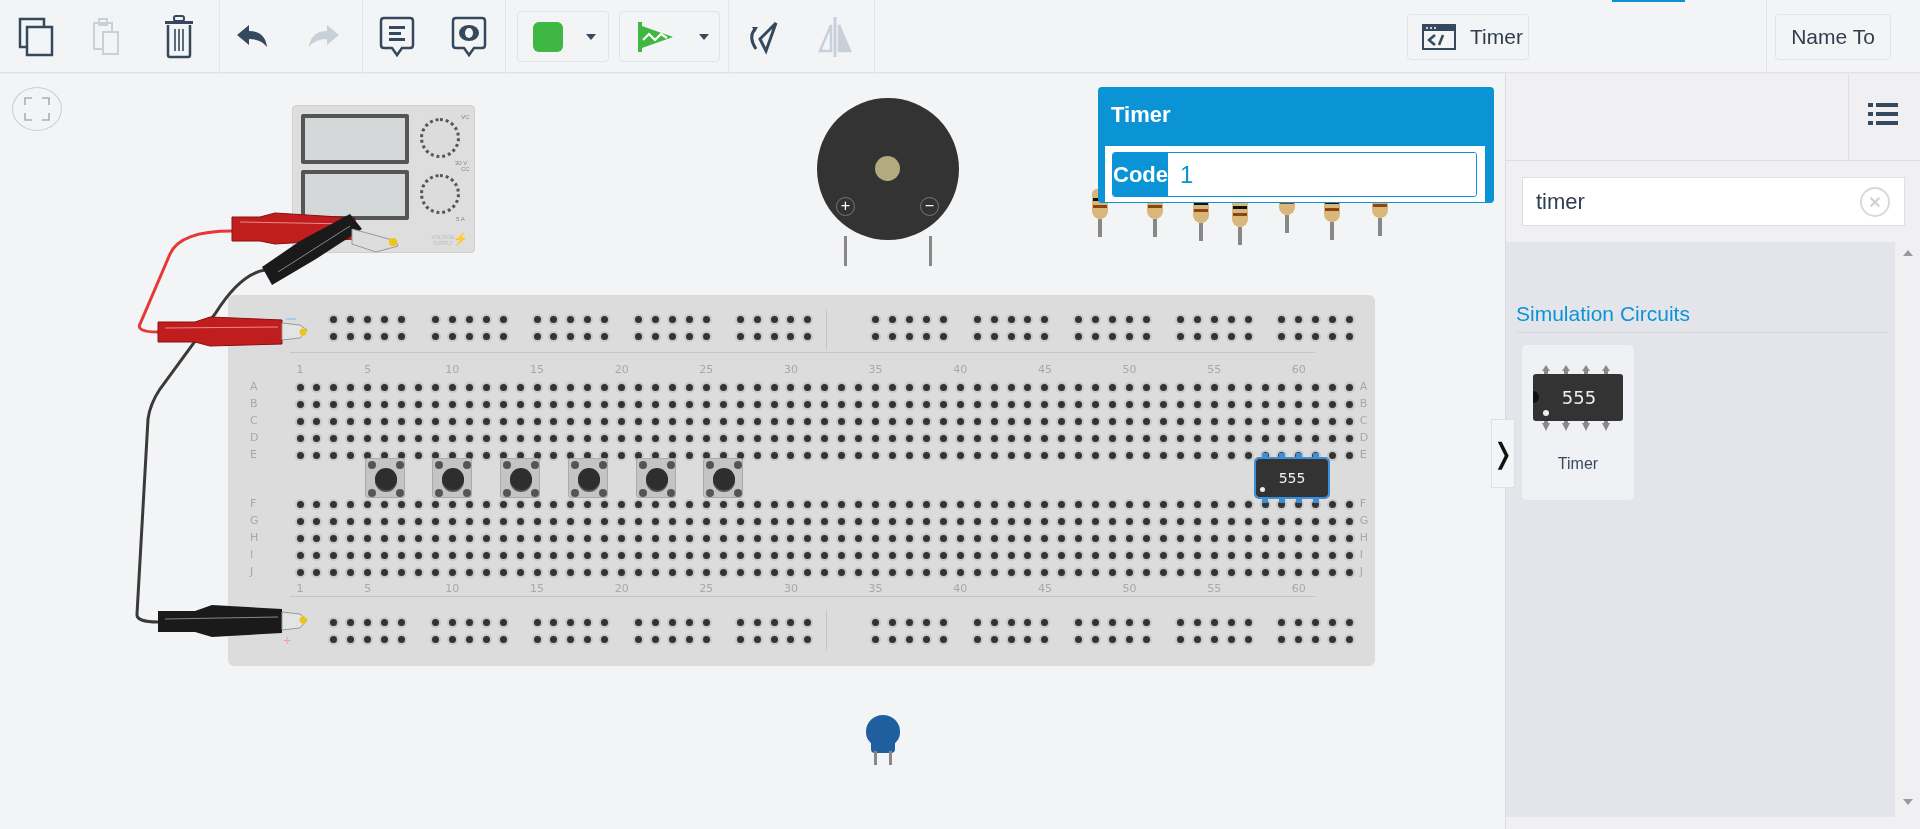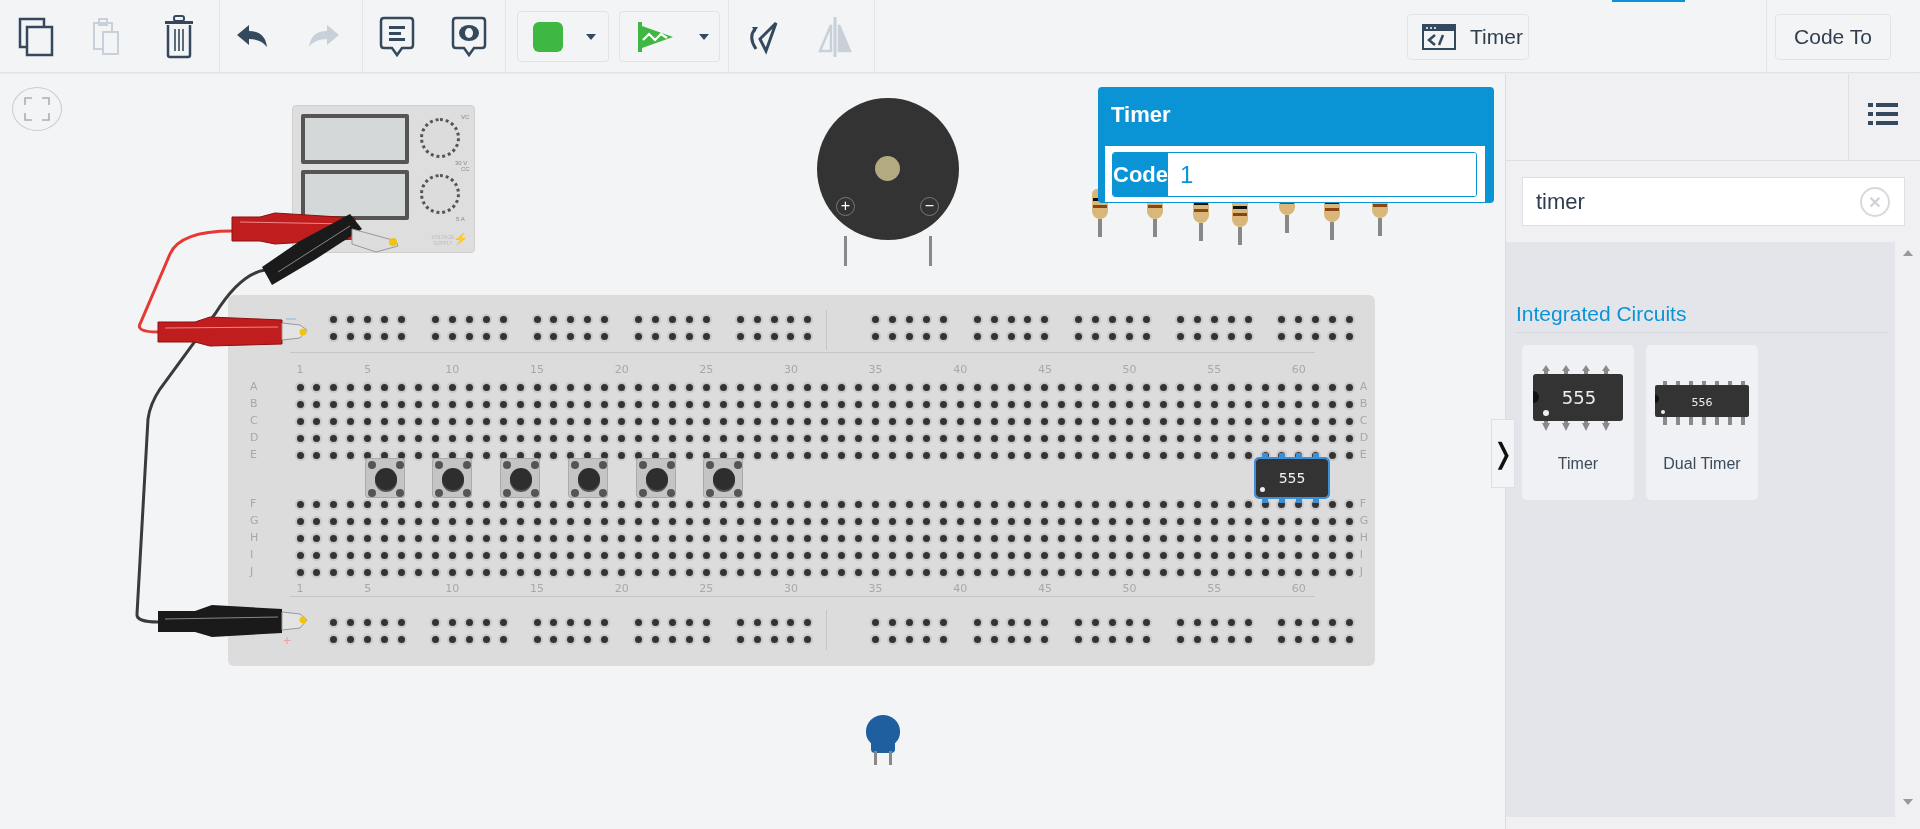--- a/index.html
+++ b/index.html
@@ -149,21 +149,21 @@
         <circle cx="5" cy="4" r="1" fill="#fff"></circle>
         <circle cx="9" cy="4" r="1" fill="#fff"></circle>
         <circle cx="13" cy="4" r="1" fill="#fff"></circle>
         <path d="M13 11 L7 16 L13 21" fill="none" stroke="#34495e" stroke-width="2.5"></path>
         <line x1="21" y1="11" x2="17" y2="21" stroke="#34495e" stroke-width="2.5"></line>
       </svg>
     <span style="margin-left:14px;">Timer</span>
   </div>
   <div class="tb-sep" style="left:1766px;"></div>
   <div class="tb-right-btn" style="left:1775px;width:116px;justify-content:center;">
-    <span>Code To</span>
+    <span>Name To</span>
   </div>
 </div>
 
 <div class="canvas">
   <div class="fit-btn">
     <svg width="26" height="24" viewBox="0 0 26 24">
         <path d="M1 8 V1 H8 M18 1 H25 V8 M25 16 V23 H18 M8 23 H1 V16" fill="none" stroke="#a9afb7" stroke-width="1.6"></path>
       </svg>
   </div>
 
@@ -1234,21 +1234,21 @@
       </svg>
   </div>
   <div class="panel-hsep"></div>
 
   <div class="search">
     <input value="timer" style="">
     <div class="clear">✕</div>
   </div>
 
   <div class="results">
-    <h3>Integrated Circuits</h3>
+    <h3>Simulation Circuits</h3>
     <div class="hline"></div>
 
     <div class="card" style="left:16px;">
       <div style="position:absolute;left:10px;top:18px;width:92px;height:76px;">
         <svg width="92" height="76" viewBox="0 0 92 76">
           <g fill="#8a8a8a">
               <path d="M10 8 L14 2 L18 8 Z"></path>
               <path d="M30 8 L34 2 L38 8 Z"></path>
               <path d="M50 8 L54 2 L58 8 Z"></path>
               <path d="M70 8 L74 2 L78 8 Z"></path>
@@ -1263,40 +1263,20 @@
             </g>
           <rect x="1" y="11" width="90" height="47" rx="3" fill="#333"></rect>
           <path d="M1 28 A6 6 0 0 1 1 40 Z" fill="#111"></path>
           <circle cx="14" cy="50" r="3" fill="#eee"></circle>
           <text x="47" y="41" font-family="DejaVu Sans, sans-serif" font-size="18" fill="#eee" text-anchor="middle">555</text>
         </svg>
       </div>
       <div class="card-label">Timer</div>
     </div>
 
-    <div class="card" style="left:140px;">
-      <div style="position:absolute;left:8px;top:34px;width:96px;height:50px;">
-        <svg width="96" height="50" viewBox="0 0 96 50">
-          <g fill="#8a8a8a">
-            <rect x="9" y="2" width="4" height="44"></rect>
-              <rect x="22" y="2" width="4" height="44"></rect>
-              <rect x="35" y="2" width="4" height="44"></rect>
-              <rect x="48" y="2" width="4" height="44"></rect>
-              <rect x="61" y="2" width="4" height="44"></rect>
-              <rect x="74" y="2" width="4" height="44"></rect>
-              <rect x="87" y="2" width="4" height="44"></rect>
-          </g>
-          <rect x="1" y="6" width="94" height="32" rx="2" fill="#333"></rect>
-          <path d="M1 16 A4 4 0 0 1 1 24 Z" fill="#111"></path>
-          <circle cx="9" cy="33" r="2" fill="#eee"></circle>
-          <text x="48" y="27" font-family="DejaVu Sans, sans-serif" font-size="11" fill="#eee" text-anchor="middle">556</text>
-        </svg>
-      </div>
-      <div class="card-label">Dual Timer</div>
-    </div>
   </div>
 
   <div class="scrollbar">
     <div class="scroll-arrow" style="top:8px;border-bottom:6px solid #999;"></div>
     <div class="scroll-arrow" style="top:557px;border-top:6px solid #999;"></div>
   </div>
 
   <div class="collapse-tab">
     <span>❭</span>
   </div>

